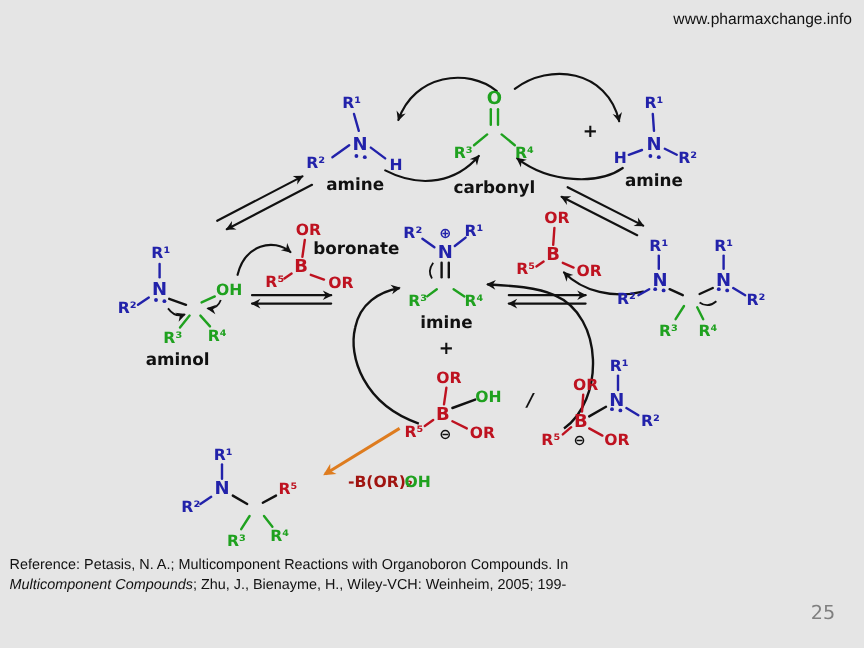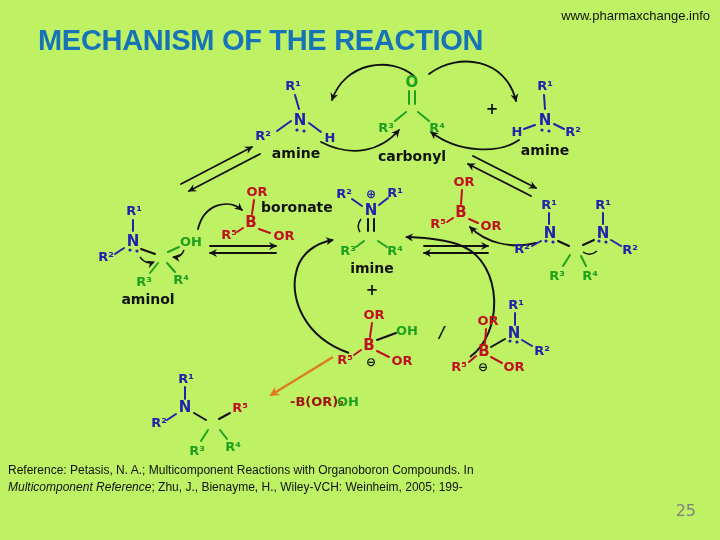--- a/index.html
+++ b/index.html
@@ -1,17 +1,17 @@
 <!DOCTYPE html>
 <html><head>
 <meta charset="utf-8">
 <style>
   html,body { margin:0; padding:0; background:#fff; }
   .slide {
-    position:relative; width:720px; height:540px; background:#bef264;
+    position:relative; width:720px; height:540px; background:#e5e5e5;
     font-family:"Liberation Sans", sans-serif; overflow:hidden;
   }
   .site {
     position:absolute; top:8px; right:10px; font-size:13px; color:#111;
   }
   .title {
     position:absolute; top:24px; left:38px; font-size:29px; font-weight:700;
     color:#1673B8; letter-spacing:-0.3px; white-space:nowrap;
   }
   svg.mech { position:absolute; left:0; top:0; }
@@ -45,21 +45,20 @@
     position:absolute; right:24px; top:501px; font-size:16px; color:#808080;
     font-family:"DejaVu Sans", sans-serif;
   }
 </style>
 </head>
 <body>
 
 <div class="slide">
 
   <div class="site">www.pharmaxchange.info</div>
-  <div class="title">MECHANISM OF THE REACTION</div>
 
   <svg class="mech" width="720" height="540" viewBox="0 0 720 540">
     <defs>
       <marker id="ah" markerUnits="userSpaceOnUse" markerWidth="11" markerHeight="11" refX="8" refY="5" orient="auto">
         <path d="M1,1 L9,5 L1,9 L3.5,5 z" fill="#111"></path>
       </marker>
       <marker id="aho" markerUnits="userSpaceOnUse" markerWidth="13" markerHeight="13" refX="9" refY="6" orient="auto">
         <path d="M1,1 L11,6 L1,11 L4,6 z" fill="#DE7C1F"></path>
       </marker>
     </defs>
@@ -282,18 +281,18 @@
       <text class="at blue big" x="185" y="412">N</text>
       <text class="at blue" x="159" y="427">R²</text>
       <text class="at red" x="240" y="412">R⁵</text>
       <text class="at green" x="197" y="455">R³</text>
       <text class="at green" x="233" y="451">R⁴</text>
     </g>
   </svg>
 
   <div class="ref">
     <div>Reference: Petasis, N. A.; Multicomponent Reactions with Organoboron Compounds. In</div>
-    <div><i class="ital">Multicomponent Reference</i><span>; Zhu, J., Bienayme, H., Wiley-VCH: Weinheim, 2005; 199-</span></div>
+    <div><i class="ital">Multicomponent Compounds</i><span>; Zhu, J., Bienayme, H., Wiley-VCH: Weinheim, 2005; 199-</span></div>
   </div>
 
   <div class="pagenum">25</div>
 
 </div>
 
 </body></html>

